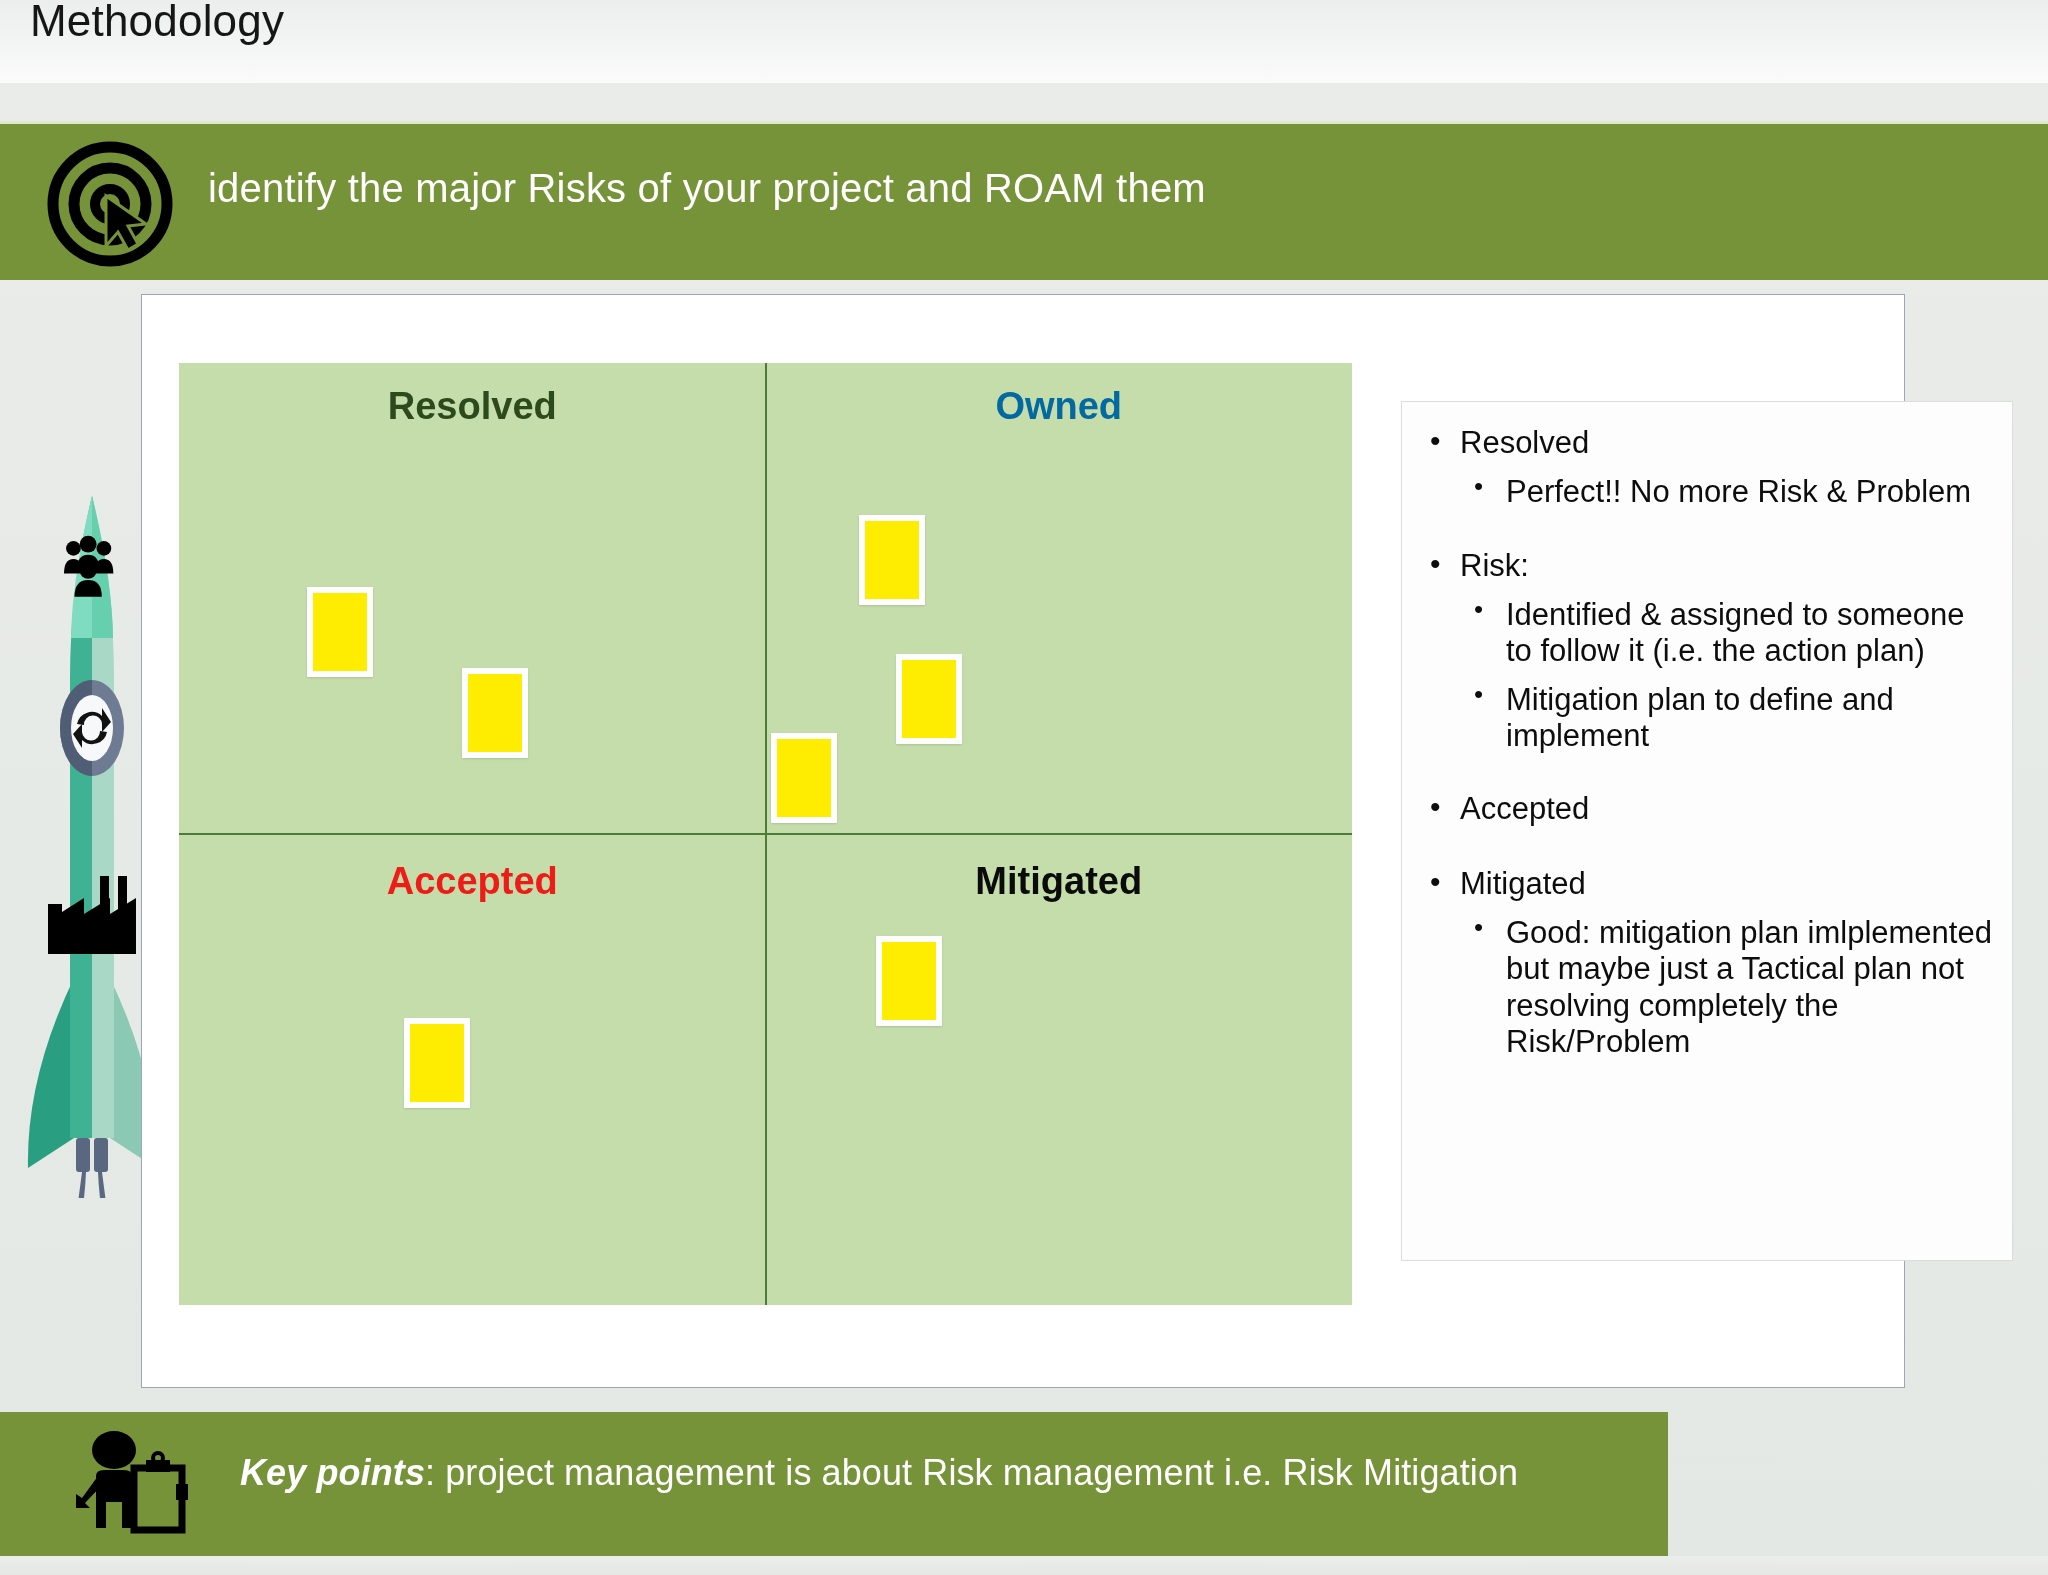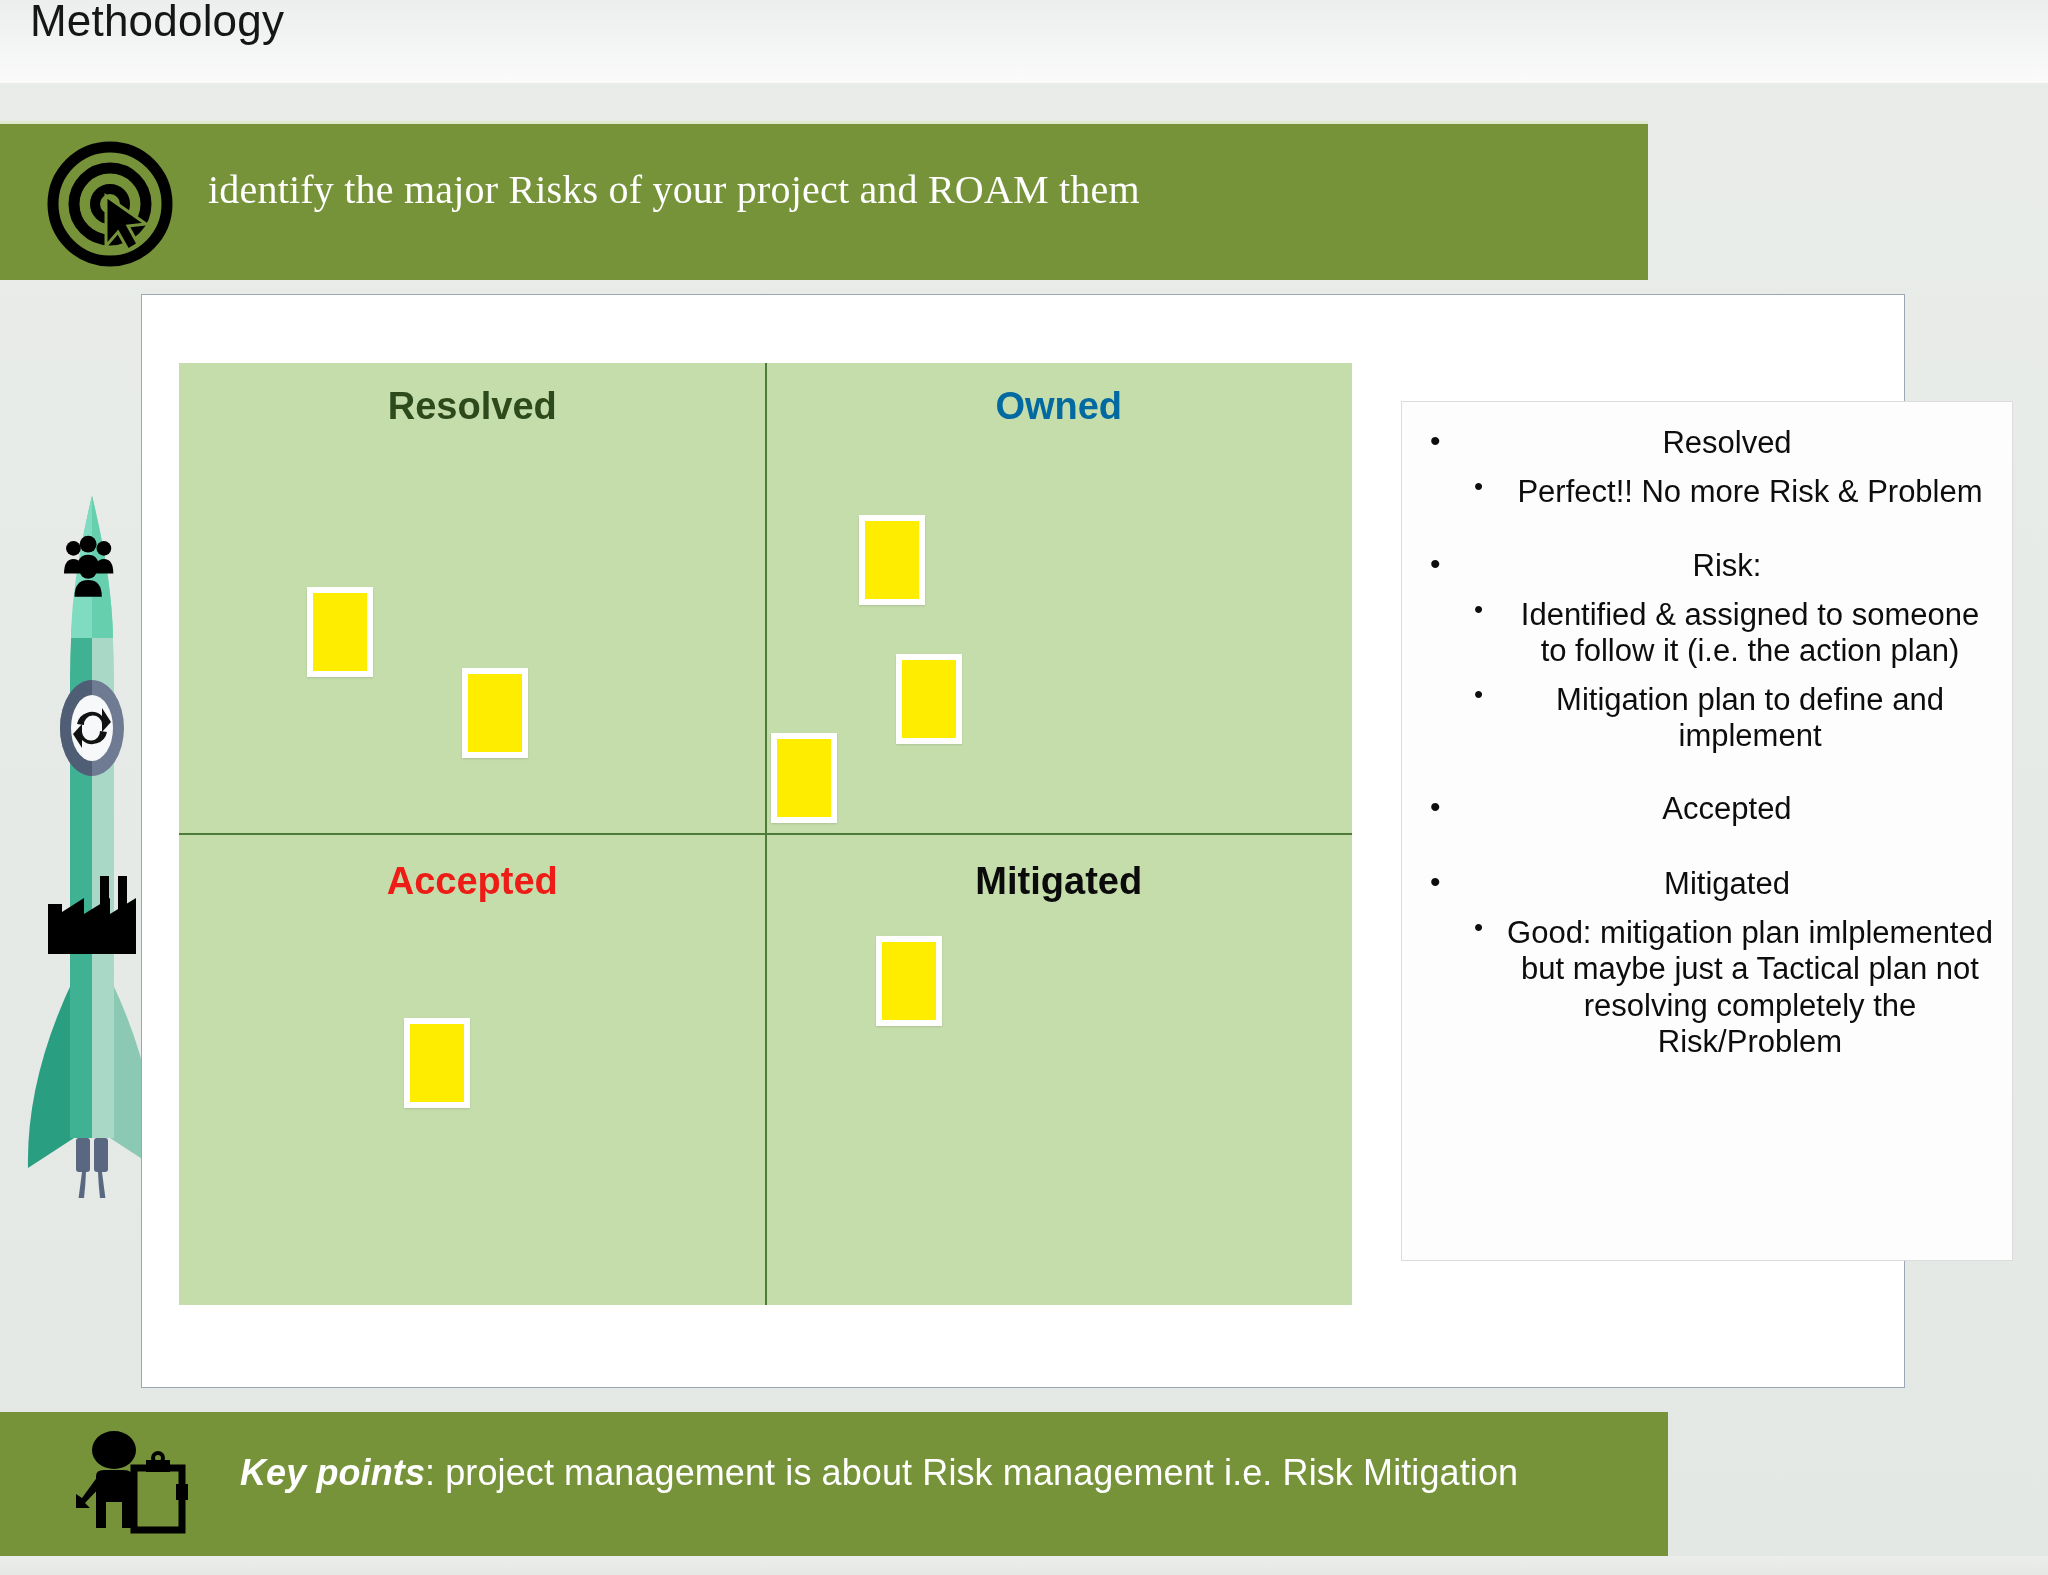--- a/index.html
+++ b/index.html
@@ -26,42 +26,41 @@
     position:absolute;left:30px;top:-4px;
     font-size:44px;color:#161616;letter-spacing:.2px;white-space:nowrap;
   }
   #title-sub{
     position:absolute;left:30px;top:56px;
     font-size:44px;color:#161616;letter-spacing:.2px;white-space:nowrap;
   }
 
   
   #banner{
-    position:absolute;left:0;top:124px;width:1648px;height:156px;
+    position:absolute;left:0;top:124px;width:2048px;height:156px;
     background:#769339;
     box-shadow:0 -3px 0 #dfe9cf;
-    font-family:Liberation Serif, serif;
   }
   #banner-icon{
     position:absolute;left:46px;top:16px;width:128px;height:128px;
   }
   #banner-text{
     position:absolute;left:208px;top:42px;
     font-size:40px;color:#ffffff;letter-spacing:.2px;white-space:nowrap;
   }
 
   
   #rocket{
     position:absolute;left:22px;top:478px;width:140px;height:720px;
   }
 
   
   #card{
     position:absolute;left:141px;top:294px;width:1764px;height:1094px;
-    background:#ffffff;border:1px solid #9aa7b5;box-sizing:border-box;text-align:center;
+    background:#ffffff;border:1px solid #9aa7b5;box-sizing:border-box;
   }
 
   
   #matrix{
     position:absolute;left:37px;top:68px;width:1173px;height:942px;
     background:#c5ddab;
   }
   .v-divider{
     position:absolute;left:50%;top:0;width:2px;height:100%;
     background:#4e7a3a;transform:translateX(-1px);

